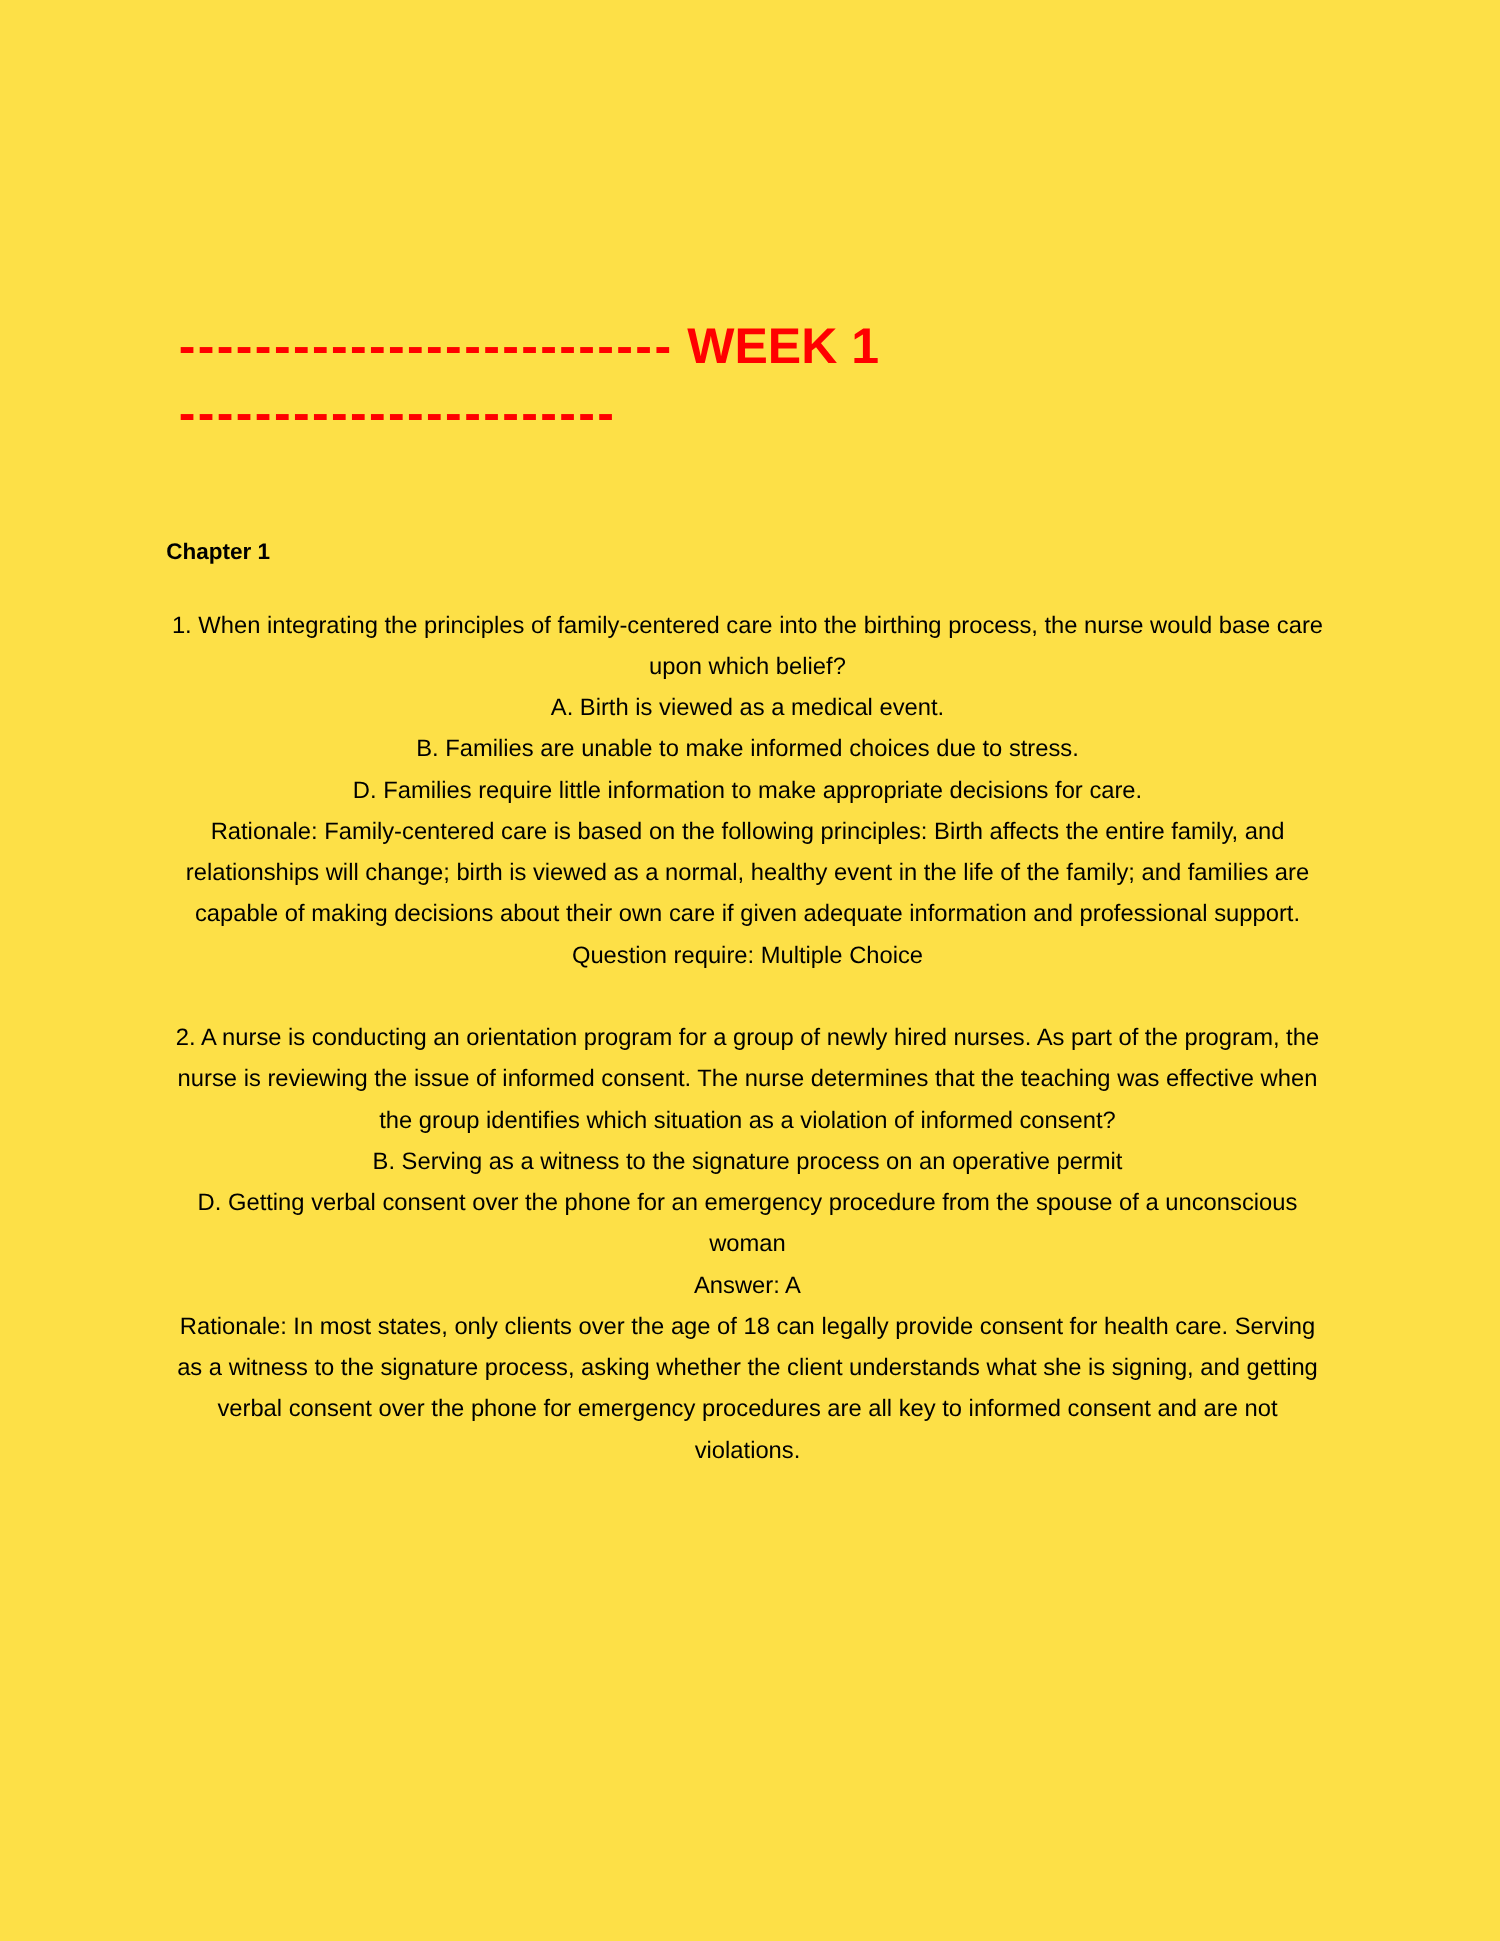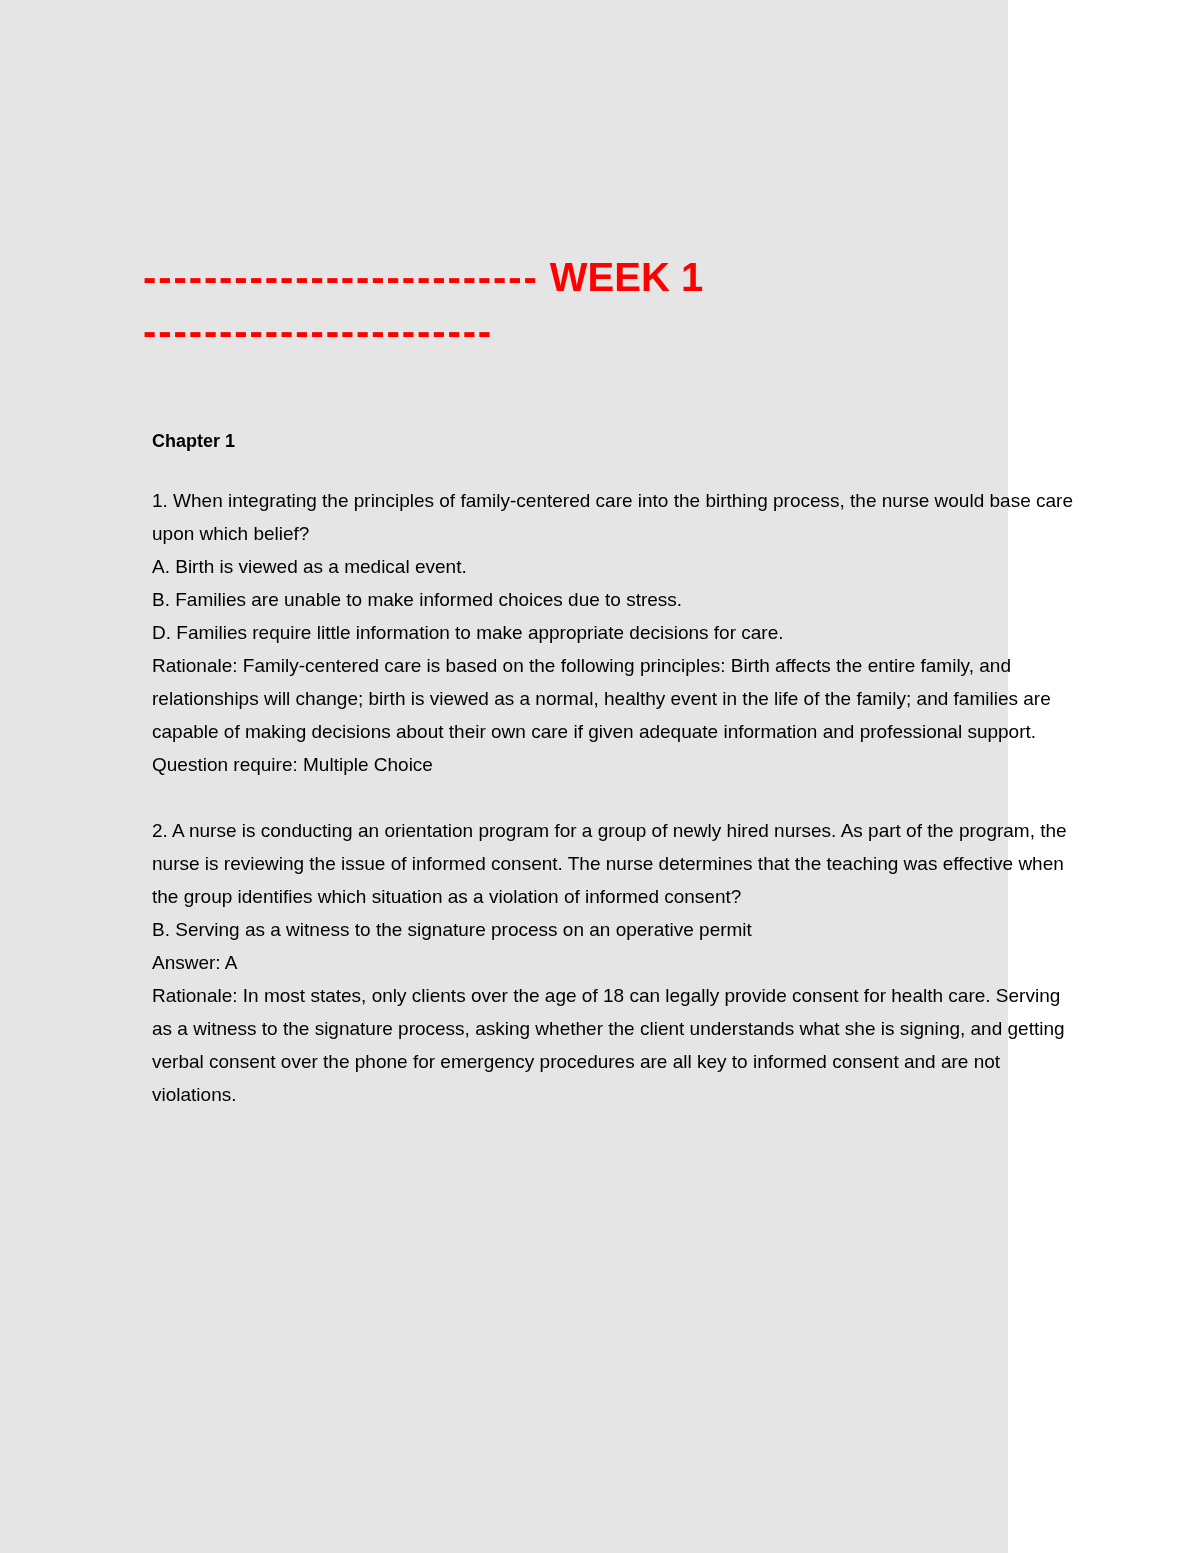--- a/index.html
+++ b/index.html
@@ -1,32 +1,32 @@
 <!DOCTYPE html>
 <html><head>
 <meta charset="utf-8">
 <style>
   html, body { margin: 0; padding: 0; background: #ffffff; }
   body { width: 1200px; height: 1553px; position: relative; overflow: hidden; }
-  .page { position: absolute; left: 0; top: 0; width: 1008px; height: 1553px; background: #e5e5e5; }
+  .page { position: absolute; left: 0; top: 0; width: 1200px; height: 1553px; background: #fde047; }
   .heading {
     position: absolute; left: 143px; top: 250px; width: 920px;
     color: #ff0000; font-family: "Liberation Sans", sans-serif; font-weight: bold;
     font-size: 40px; line-height: 54px; letter-spacing: 0px;
   }
   .heading .line { white-space: nowrap; display: block; }
   .dashes { letter-spacing: 1.9px; }
   .content {
-    position: absolute; left: 152px; top: 426px; width: 930px;
+    position: absolute; left: 133px; top: 426px; width: 930px;
     font-family: "Liberation Sans", sans-serif; color: #000;
     font-size: 19px; line-height: 33px;
   }
   .chapter { font-weight: bold; font-size: 18px; line-height: 30px; margin: 0 0 28px 0; }
   .q { margin: 0; }
-  .q p { margin: 0; }
+  .q p { margin: 0; text-align: center; }
   .spacer { height: 33px; }
 </style>
 </head>
 <body>
 
 <div class="page">
 
   <div class="heading">
     <span class="line">
       <span class="dashes">--------------------------</span>
@@ -45,18 +45,19 @@
       <p>D. Families require little information to make appropriate decisions for care.</p>
       <p>Rationale: Family-centered care is based on the following principles: Birth affects the entire family, and relationships will change; birth is viewed as a normal, healthy event in the life of the family; and families are capable of making decisions about their own care if given adequate information and professional support.</p>
       <p>Question require: Multiple Choice</p>
     </div>
 
     <div class="spacer"></div>
 
     <div class="q">
       <p>2. A nurse is conducting an orientation program for a group of newly hired nurses. As part of the program, the nurse is reviewing the issue of informed consent. The nurse determines that the teaching was effective when the group identifies which situation as a violation of informed consent?</p>
       <p>B. Serving as a witness to the signature process on an operative permit</p>
+      <p>D. Getting verbal consent over the phone for an emergency procedure from the spouse of a unconscious woman</p>
       <p>Answer: A</p>
       <p>Rationale: In most states, only clients over the age of 18 can legally provide consent for health care. Serving as a witness to the signature process, asking whether the client understands what she is signing, and getting verbal consent over the phone for emergency procedures are all key to informed consent and are not violations.</p>
     </div>
   </div>
 
 </div>
 
 </body></html>

